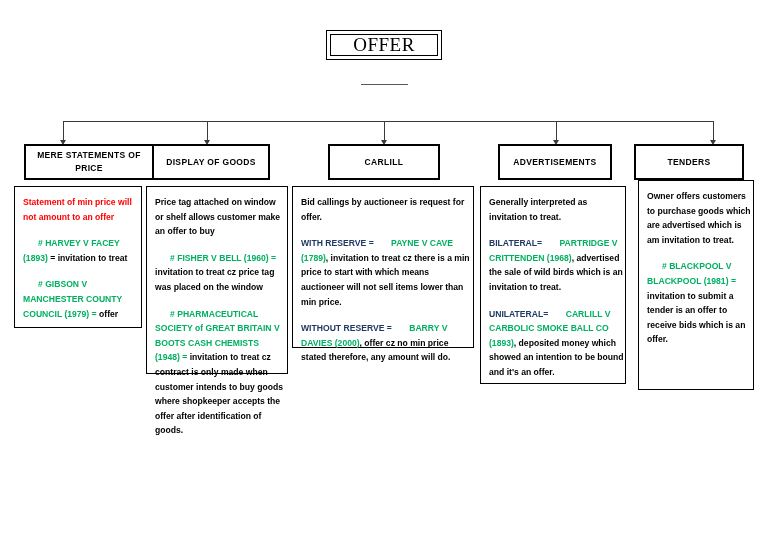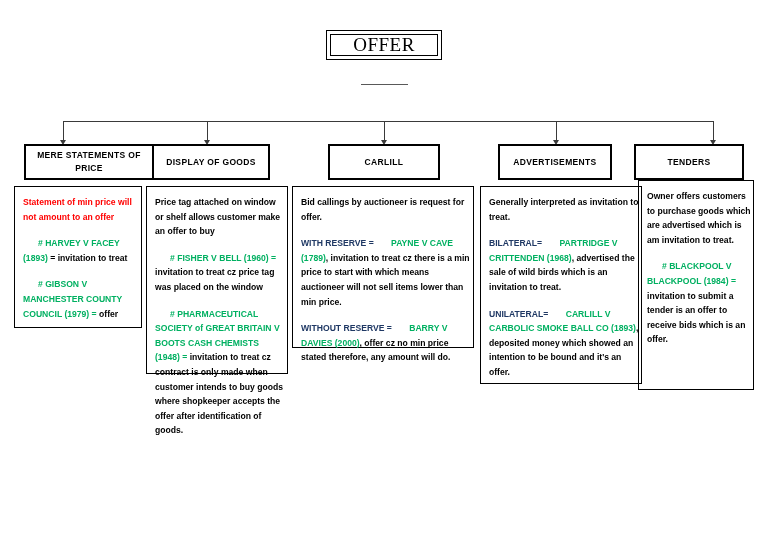--- a/index.html
+++ b/index.html
@@ -142,34 +142,34 @@
       <span class="plain">Bid callings by auctioneer is request for offer.</span>
     </p>
     <p>
       <span class="blue">WITH RESERVE = </span><span class="green">PAYNE V CAVE (1789)</span><span class="plain">, invitation to treat cz there is a min price to start with which means auctioneer will not sell items lower than min price.</span>
     </p>
     <p>
       <span class="blue">WITHOUT RESERVE = </span><span class="green">BARRY V DAVIES (2000)</span><span class="plain">, offer cz no min price stated therefore, any amount will do.</span>
     </p>
   </div>
 
-  <div class="content-box" style="left:480px;top:186px;width:162px;height:198px;">
+  <div class="content-box" style="left:480px;top:186px;width:146px;height:198px;">
     <p>
       <span class="plain">Generally interpreted as invitation to treat.</span>
     </p>
     <p>
       <span class="blue">BILATERAL= </span><span class="green">PARTRIDGE V CRITTENDEN (1968)</span><span class="plain">, advertised the sale of wild birds which is an invitation to treat.</span>
     </p>
     <p>
       <span class="blue">UNILATERAL= </span><span class="green">CARLILL V CARBOLIC SMOKE BALL CO (1893)</span><span class="plain">, deposited money which showed an intention to be bound and it's an offer.</span>
     </p>
   </div>
 
   <div class="content-box" style="left:638px;top:180px;width:116px;height:210px;">
     <p>
       <span class="plain">Owner offers customers to purchase goods which are advertised which is am invitation to treat.</span>
     </p>
     <p>
-      <span class="green"># BLACKPOOL V BLACKPOOL (1984) =</span><span class="plain"> invitation to submit a tender is an offer to receive bids which is an offer.</span>
+      <span class="green"># BLACKPOOL V BLACKPOOL (1981) =</span><span class="plain"> invitation to submit a tender is an offer to receive bids which is an offer.</span>
     </p>
   </div>
 
 </div>
 
 </body></html>

